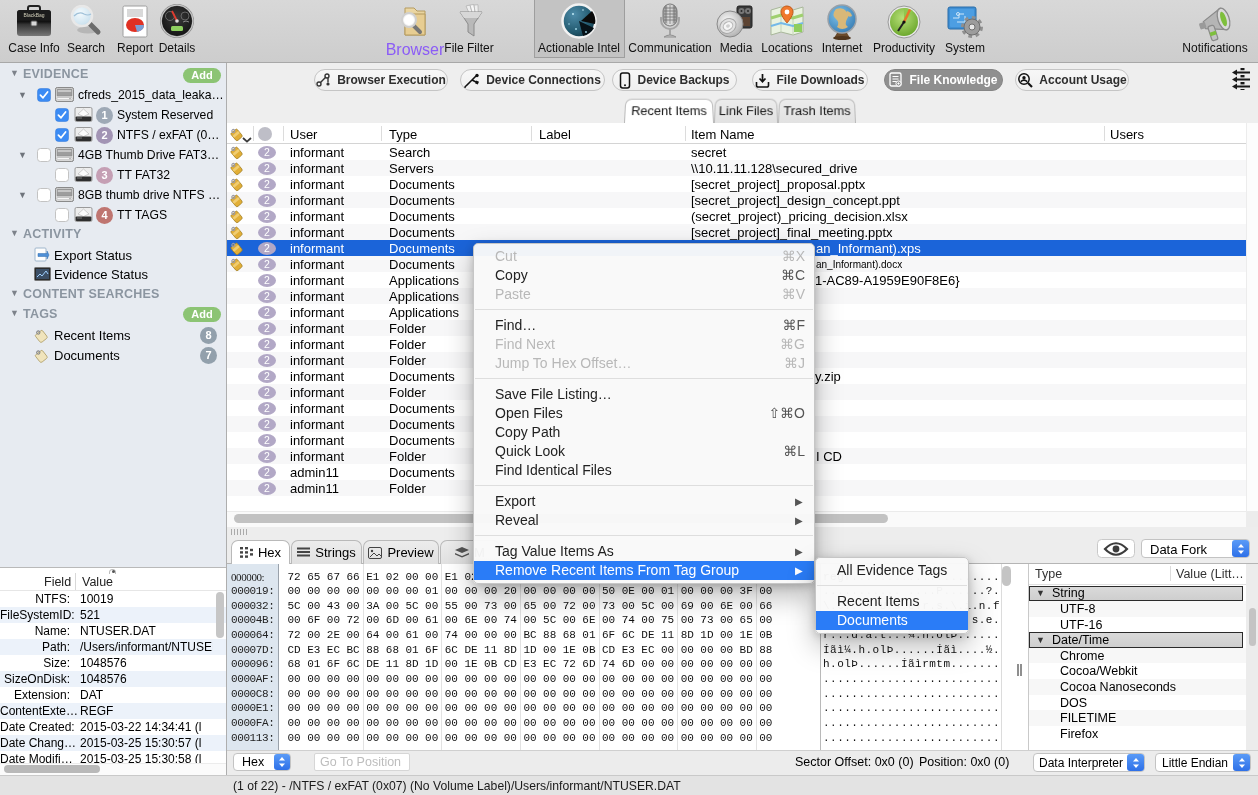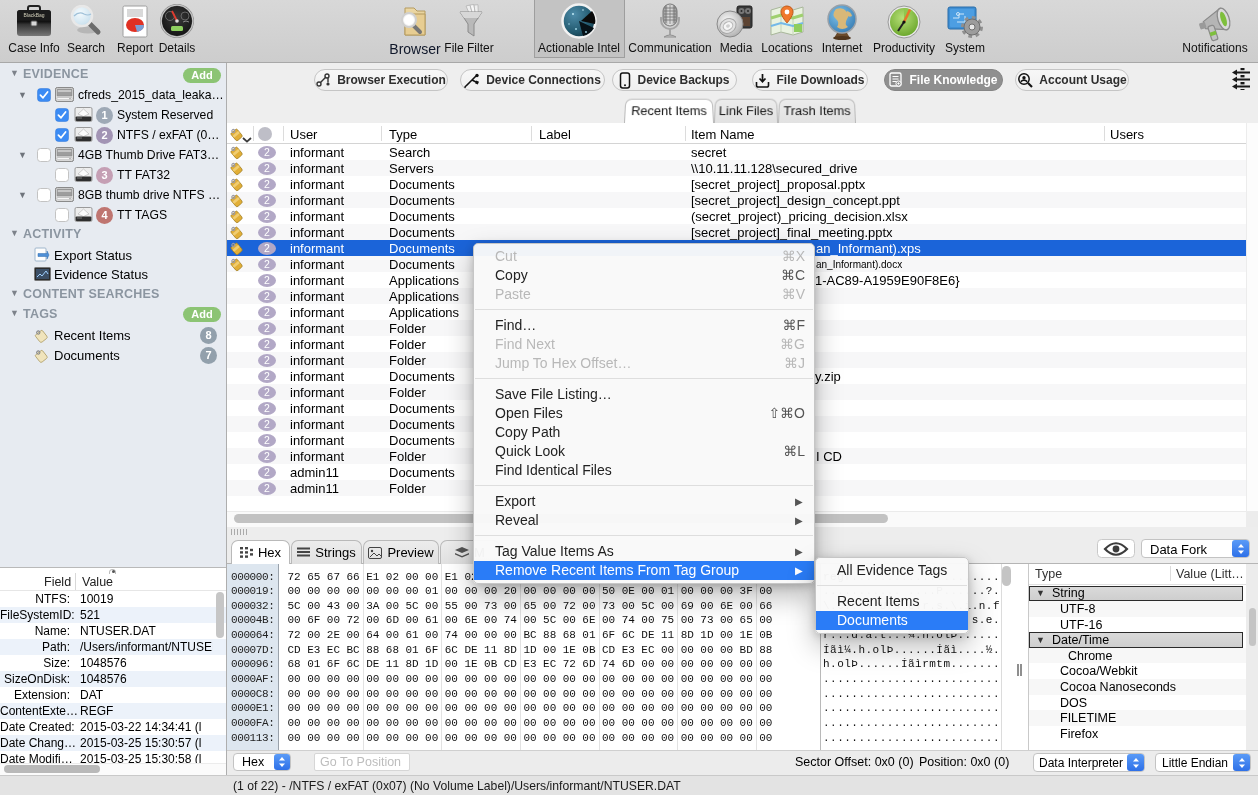--- a/index.html
+++ b/index.html
@@ -79,21 +79,21 @@
           <stop offset="1" stop-color="#d9b970"></stop>
         </linearGradient>
       </defs>
 <path d="M9 4 h9 l3 3 h8 v24 h-20 z" fill="url(#fd)" stroke="#b49a5e"></path>
 <path d="M9 10 h20 v21 h-20 z" fill="#e7cd92" stroke="#b49a5e"></path>
 <line x1="16" y1="20" x2="24" y2="28" stroke="#777" stroke-width="4" stroke-linecap="round"></line>
 <circle cx="13" cy="16" r="7" fill="#f3f3f3" stroke="#cfcfcf" stroke-width="2"></circle>
 <circle cx="13" cy="16" r="5" fill="#fff"></circle>
 </svg>
   </div>
-<div style="position:absolute;left:345px;top:41px;width:140px;height:14px;text-align:center;font-size:14px;color:#0f172a;">Browser</div>
+<div style="position:absolute;left:345px;top:41px;width:140px;height:14px;text-align:center;font-size:16px;color:#8b5cf6;">Browser</div>
 <div style="position:absolute;left:445px;top:3px;width:48px;height:38px;display:flex;align-items:center;justify-content:center;">
     <svg width="38" height="36" viewBox="0 0 38 36" style="flex:none;">
 <g transform="translate(2,0)">
 <path d="M14 2 l6 14 2 -1 -4 -14 z" fill="#eee" stroke="#bbb"></path>
 <path d="M18 1 l4 14 2 -0.5 -2 -14 z" fill="#f6f6f6" stroke="#bbb"></path>
 <path d="M22 1 l2 14 2.5 -0.3 -0.5 -14 z" fill="#eee" stroke="#bbb"></path>
 <path d="M8 8 L30 8 L22 20 L22 32 L16 28 L16 20 Z" fill="#b9b9b9" stroke="#8a8a8a"></path>
 <path d="M8 8 L30 8 L26 14 L12 14 Z" fill="#d7d7d7"></path>
 </g>
 </svg>
@@ -656,21 +656,21 @@
 <div style="position:absolute;left:227px;top:564px;width:1019px;height:186px;background:#fff;"></div>
 <div style="position:absolute;left:227px;top:564px;width:52px;height:186px;background:#dde6ef;border-right:1px solid #9aa2ab;"></div>
 <div style="position:absolute;left:362.87px;top:564px;width:1px;height:186px;background:#e2e2e2;"></div>
 <div style="position:absolute;left:441.44px;top:564px;width:1px;height:186px;background:#e2e2e2;"></div>
 <div style="position:absolute;left:520.01px;top:564px;width:1px;height:186px;background:#e2e2e2;"></div>
 <div style="position:absolute;left:598.5799999999999px;top:564px;width:1px;height:186px;background:#e2e2e2;"></div>
 <div style="position:absolute;left:677.15px;top:564px;width:1px;height:186px;background:#e2e2e2;"></div>
 <div style="position:absolute;left:755.72px;top:564px;width:1px;height:186px;background:#e2e2e2;"></div>
 <div style="position:absolute;left:820px;top:564px;width:1px;height:186px;background:#b9b9b9;"></div>
 <div style="position:absolute;left:1001px;top:564px;width:1px;height:186px;background:#dcdcdc;"></div>
-<div style="position:absolute;left:231px;top:576.5200000000001px;transform:translateY(-50%);font-family:Liberation Mono, monospace;font-size:11px;color:#222;letter-spacing:-0.4px;">000000:</div>
+<div style="position:absolute;left:231px;top:576.5200000000001px;transform:translateY(-50%);font-family:Liberation Serif, serif;font-size:11px;color:#222;letter-spacing:-0.4px;">000000:</div>
 <div style="position:absolute;left:284.3px;top:576.5200000000001px;transform:translateY(-50%);font-family:'Liberation Mono',monospace;font-size:11px;color:#111;white-space:nowrap;"><span style="display:inline-block;width:19.66px;text-align:center;">72</span><span style="display:inline-block;width:19.66px;text-align:center;">65</span><span style="display:inline-block;width:19.66px;text-align:center;">67</span><span style="display:inline-block;width:19.66px;text-align:center;">66</span><span style="display:inline-block;width:19.66px;text-align:center;">E1</span><span style="display:inline-block;width:19.66px;text-align:center;">02</span><span style="display:inline-block;width:19.66px;text-align:center;">00</span><span style="display:inline-block;width:19.66px;text-align:center;">00</span><span style="display:inline-block;width:19.66px;text-align:center;">E1</span><span style="display:inline-block;width:19.66px;text-align:center;">02</span><span style="display:inline-block;width:19.66px;text-align:center;">00</span><span style="display:inline-block;width:19.66px;text-align:center;">00</span><span style="display:inline-block;width:19.66px;text-align:center;">00</span><span style="display:inline-block;width:19.66px;text-align:center;">00</span><span style="display:inline-block;width:19.66px;text-align:center;">00</span><span style="display:inline-block;width:19.66px;text-align:center;">00</span><span style="display:inline-block;width:19.66px;text-align:center;">BC</span><span style="display:inline-block;width:19.66px;text-align:center;">88</span><span style="display:inline-block;width:19.66px;text-align:center;">68</span><span style="display:inline-block;width:19.66px;text-align:center;">01</span><span style="display:inline-block;width:19.66px;text-align:center;">6F</span><span style="display:inline-block;width:19.66px;text-align:center;">6C</span><span style="display:inline-block;width:19.66px;text-align:center;">DE</span><span style="display:inline-block;width:19.66px;text-align:center;">11</span><span style="display:inline-block;width:19.66px;text-align:center;">8D</span></div>
 <div style="position:absolute;left:823px;top:576.5200000000001px;width:178px;transform:translateY(-50%);font-family:'Liberation Mono',monospace;font-size:11px;color:#111;letter-spacing:0.48px;white-space:pre;overflow:hidden;">regf.....................</div>
 <div style="position:absolute;left:231px;top:591.1600000000001px;transform:translateY(-50%);font-family:'Liberation Mono',monospace;font-size:11px;color:#222;letter-spacing:-0.4px;">000019:</div>
 <div style="position:absolute;left:284.3px;top:591.1600000000001px;transform:translateY(-50%);font-family:'Liberation Mono',monospace;font-size:11px;color:#111;white-space:nowrap;"><span style="display:inline-block;width:19.66px;text-align:center;">00</span><span style="display:inline-block;width:19.66px;text-align:center;">00</span><span style="display:inline-block;width:19.66px;text-align:center;">00</span><span style="display:inline-block;width:19.66px;text-align:center;">00</span><span style="display:inline-block;width:19.66px;text-align:center;">00</span><span style="display:inline-block;width:19.66px;text-align:center;">00</span><span style="display:inline-block;width:19.66px;text-align:center;">00</span><span style="display:inline-block;width:19.66px;text-align:center;">01</span><span style="display:inline-block;width:19.66px;text-align:center;">00</span><span style="display:inline-block;width:19.66px;text-align:center;">00</span><span style="display:inline-block;width:19.66px;text-align:center;">00</span><span style="display:inline-block;width:19.66px;text-align:center;">20</span><span style="display:inline-block;width:19.66px;text-align:center;">00</span><span style="display:inline-block;width:19.66px;text-align:center;">00</span><span style="display:inline-block;width:19.66px;text-align:center;">00</span><span style="display:inline-block;width:19.66px;text-align:center;">00</span><span style="display:inline-block;width:19.66px;text-align:center;">50</span><span style="display:inline-block;width:19.66px;text-align:center;">0E</span><span style="display:inline-block;width:19.66px;text-align:center;">00</span><span style="display:inline-block;width:19.66px;text-align:center;">01</span><span style="display:inline-block;width:19.66px;text-align:center;">00</span><span style="display:inline-block;width:19.66px;text-align:center;">00</span><span style="display:inline-block;width:19.66px;text-align:center;">00</span><span style="display:inline-block;width:19.66px;text-align:center;">3F</span><span style="display:inline-block;width:19.66px;text-align:center;">00</span></div>
 <div style="position:absolute;left:823px;top:591.1600000000001px;width:178px;transform:translateY(-50%);font-family:'Liberation Mono',monospace;font-size:11px;color:#111;letter-spacing:0.48px;white-space:pre;overflow:hidden;">........... ....P......?.</div>
 <div style="position:absolute;left:231px;top:605.8000000000001px;transform:translateY(-50%);font-family:'Liberation Mono',monospace;font-size:11px;color:#222;letter-spacing:-0.4px;">000032:</div>
 <div style="position:absolute;left:284.3px;top:605.8000000000001px;transform:translateY(-50%);font-family:'Liberation Mono',monospace;font-size:11px;color:#111;white-space:nowrap;"><span style="display:inline-block;width:19.66px;text-align:center;">5C</span><span style="display:inline-block;width:19.66px;text-align:center;">00</span><span style="display:inline-block;width:19.66px;text-align:center;">43</span><span style="display:inline-block;width:19.66px;text-align:center;">00</span><span style="display:inline-block;width:19.66px;text-align:center;">3A</span><span style="display:inline-block;width:19.66px;text-align:center;">00</span><span style="display:inline-block;width:19.66px;text-align:center;">5C</span><span style="display:inline-block;width:19.66px;text-align:center;">00</span><span style="display:inline-block;width:19.66px;text-align:center;">55</span><span style="display:inline-block;width:19.66px;text-align:center;">00</span><span style="display:inline-block;width:19.66px;text-align:center;">73</span><span style="display:inline-block;width:19.66px;text-align:center;">00</span><span style="display:inline-block;width:19.66px;text-align:center;">65</span><span style="display:inline-block;width:19.66px;text-align:center;">00</span><span style="display:inline-block;width:19.66px;text-align:center;">72</span><span style="display:inline-block;width:19.66px;text-align:center;">00</span><span style="display:inline-block;width:19.66px;text-align:center;">73</span><span style="display:inline-block;width:19.66px;text-align:center;">00</span><span style="display:inline-block;width:19.66px;text-align:center;">5C</span><span style="display:inline-block;width:19.66px;text-align:center;">00</span><span style="display:inline-block;width:19.66px;text-align:center;">69</span><span style="display:inline-block;width:19.66px;text-align:center;">00</span><span style="display:inline-block;width:19.66px;text-align:center;">6E</span><span style="display:inline-block;width:19.66px;text-align:center;">00</span><span style="display:inline-block;width:19.66px;text-align:center;">66</span></div>
 <div style="position:absolute;left:823px;top:605.8000000000001px;width:178px;transform:translateY(-50%);font-family:'Liberation Mono',monospace;font-size:11px;color:#111;letter-spacing:0.48px;white-space:pre;overflow:hidden;">\.C.:.\.U.s.e.r.s.\.i.n.f</div>
 <div style="position:absolute;left:231px;top:620.44px;transform:translateY(-50%);font-family:'Liberation Mono',monospace;font-size:11px;color:#222;letter-spacing:-0.4px;">00004B:</div>
 <div style="position:absolute;left:284.3px;top:620.44px;transform:translateY(-50%);font-family:'Liberation Mono',monospace;font-size:11px;color:#111;white-space:nowrap;"><span style="display:inline-block;width:19.66px;text-align:center;">00</span><span style="display:inline-block;width:19.66px;text-align:center;">6F</span><span style="display:inline-block;width:19.66px;text-align:center;">00</span><span style="display:inline-block;width:19.66px;text-align:center;">72</span><span style="display:inline-block;width:19.66px;text-align:center;">00</span><span style="display:inline-block;width:19.66px;text-align:center;">6D</span><span style="display:inline-block;width:19.66px;text-align:center;">00</span><span style="display:inline-block;width:19.66px;text-align:center;">61</span><span style="display:inline-block;width:19.66px;text-align:center;">00</span><span style="display:inline-block;width:19.66px;text-align:center;">6E</span><span style="display:inline-block;width:19.66px;text-align:center;">00</span><span style="display:inline-block;width:19.66px;text-align:center;">74</span><span style="display:inline-block;width:19.66px;text-align:center;">00</span><span style="display:inline-block;width:19.66px;text-align:center;">5C</span><span style="display:inline-block;width:19.66px;text-align:center;">00</span><span style="display:inline-block;width:19.66px;text-align:center;">6E</span><span style="display:inline-block;width:19.66px;text-align:center;">00</span><span style="display:inline-block;width:19.66px;text-align:center;">74</span><span style="display:inline-block;width:19.66px;text-align:center;">00</span><span style="display:inline-block;width:19.66px;text-align:center;">75</span><span style="display:inline-block;width:19.66px;text-align:center;">00</span><span style="display:inline-block;width:19.66px;text-align:center;">73</span><span style="display:inline-block;width:19.66px;text-align:center;">00</span><span style="display:inline-block;width:19.66px;text-align:center;">65</span><span style="display:inline-block;width:19.66px;text-align:center;">00</span></div>
@@ -710,21 +710,21 @@
 <div style="position:absolute;left:1029px;top:585.5px;width:214px;height:15.6px;background:linear-gradient(#dadada,#cecece);border:1px solid #2a2a2a;"></div>
 <div style="position:absolute;left:1036px;top:589.3px;width:9px;height:9px;color:#333;font-size:9px;line-height:9px;">▼</div>
 <div style="position:absolute;left:1052px;top:593.3px;transform:translateY(-50%);font-size:12.5px;color:#000;">String</div>
 <div style="position:absolute;left:1029px;top:601.1px;width:217px;height:15.6px;background:#f7f7f7;"></div>
 <div style="position:absolute;left:1060px;top:608.9px;transform:translateY(-50%);font-size:12.5px;color:#000;">UTF-8</div>
 <div style="position:absolute;left:1060px;top:624.5px;transform:translateY(-50%);font-size:12.5px;color:#000;">UTF-16</div>
 <div style="position:absolute;left:1029px;top:632.3px;width:214px;height:15.6px;background:linear-gradient(#dadada,#cecece);border:1px solid #2a2a2a;"></div>
 <div style="position:absolute;left:1036px;top:636.0999999999999px;width:9px;height:9px;color:#333;font-size:9px;line-height:9px;">▼</div>
 <div style="position:absolute;left:1052px;top:640.0999999999999px;transform:translateY(-50%);font-size:12.5px;color:#000;">Date/Time</div>
 <div style="position:absolute;left:1029px;top:647.9px;width:217px;height:15.6px;background:#f7f7f7;"></div>
-<div style="position:absolute;left:1060px;top:655.6999999999999px;transform:translateY(-50%);font-size:12.5px;color:#000;margin-left:8px;">Chrome</div>
+<div style="position:absolute;left:1060px;top:655.6999999999999px;transform:translateY(-50%);font-size:12.5px;color:#000;">Chrome</div>
 <div style="position:absolute;left:1060px;top:671.3px;transform:translateY(-50%);font-size:12.5px;color:#000;">Cocoa/Webkit</div>
 <div style="position:absolute;left:1029px;top:679.1px;width:217px;height:15.6px;background:#f7f7f7;"></div>
 <div style="position:absolute;left:1060px;top:686.9px;transform:translateY(-50%);font-size:12.5px;color:#000;">Cocoa Nanoseconds</div>
 <div style="position:absolute;left:1060px;top:702.5px;transform:translateY(-50%);font-size:12.5px;color:#000;">DOS</div>
 <div style="position:absolute;left:1029px;top:710.3px;width:217px;height:15.6px;background:#f7f7f7;"></div>
 <div style="position:absolute;left:1060px;top:718.0999999999999px;transform:translateY(-50%);font-size:12.5px;color:#000;">FILETIME</div>
 <div style="position:absolute;left:1060px;top:733.6999999999999px;transform:translateY(-50%);font-size:12.5px;color:#000;">Firefox</div>
 <div style="position:absolute;left:1249px;top:608px;width:7px;height:38px;background:#c4c4c4;border-radius:3.5px;"></div>
 <div style="position:absolute;left:227px;top:750px;width:1031px;height:25px;background:#ececec;border-top:1px solid #cfcfcf;"></div>
 <div style="position:absolute;left:233px;top:753px;width:58px;height:18px;background:#fff;border:1px solid #c3c3c3;border-radius:4px;"></div>

